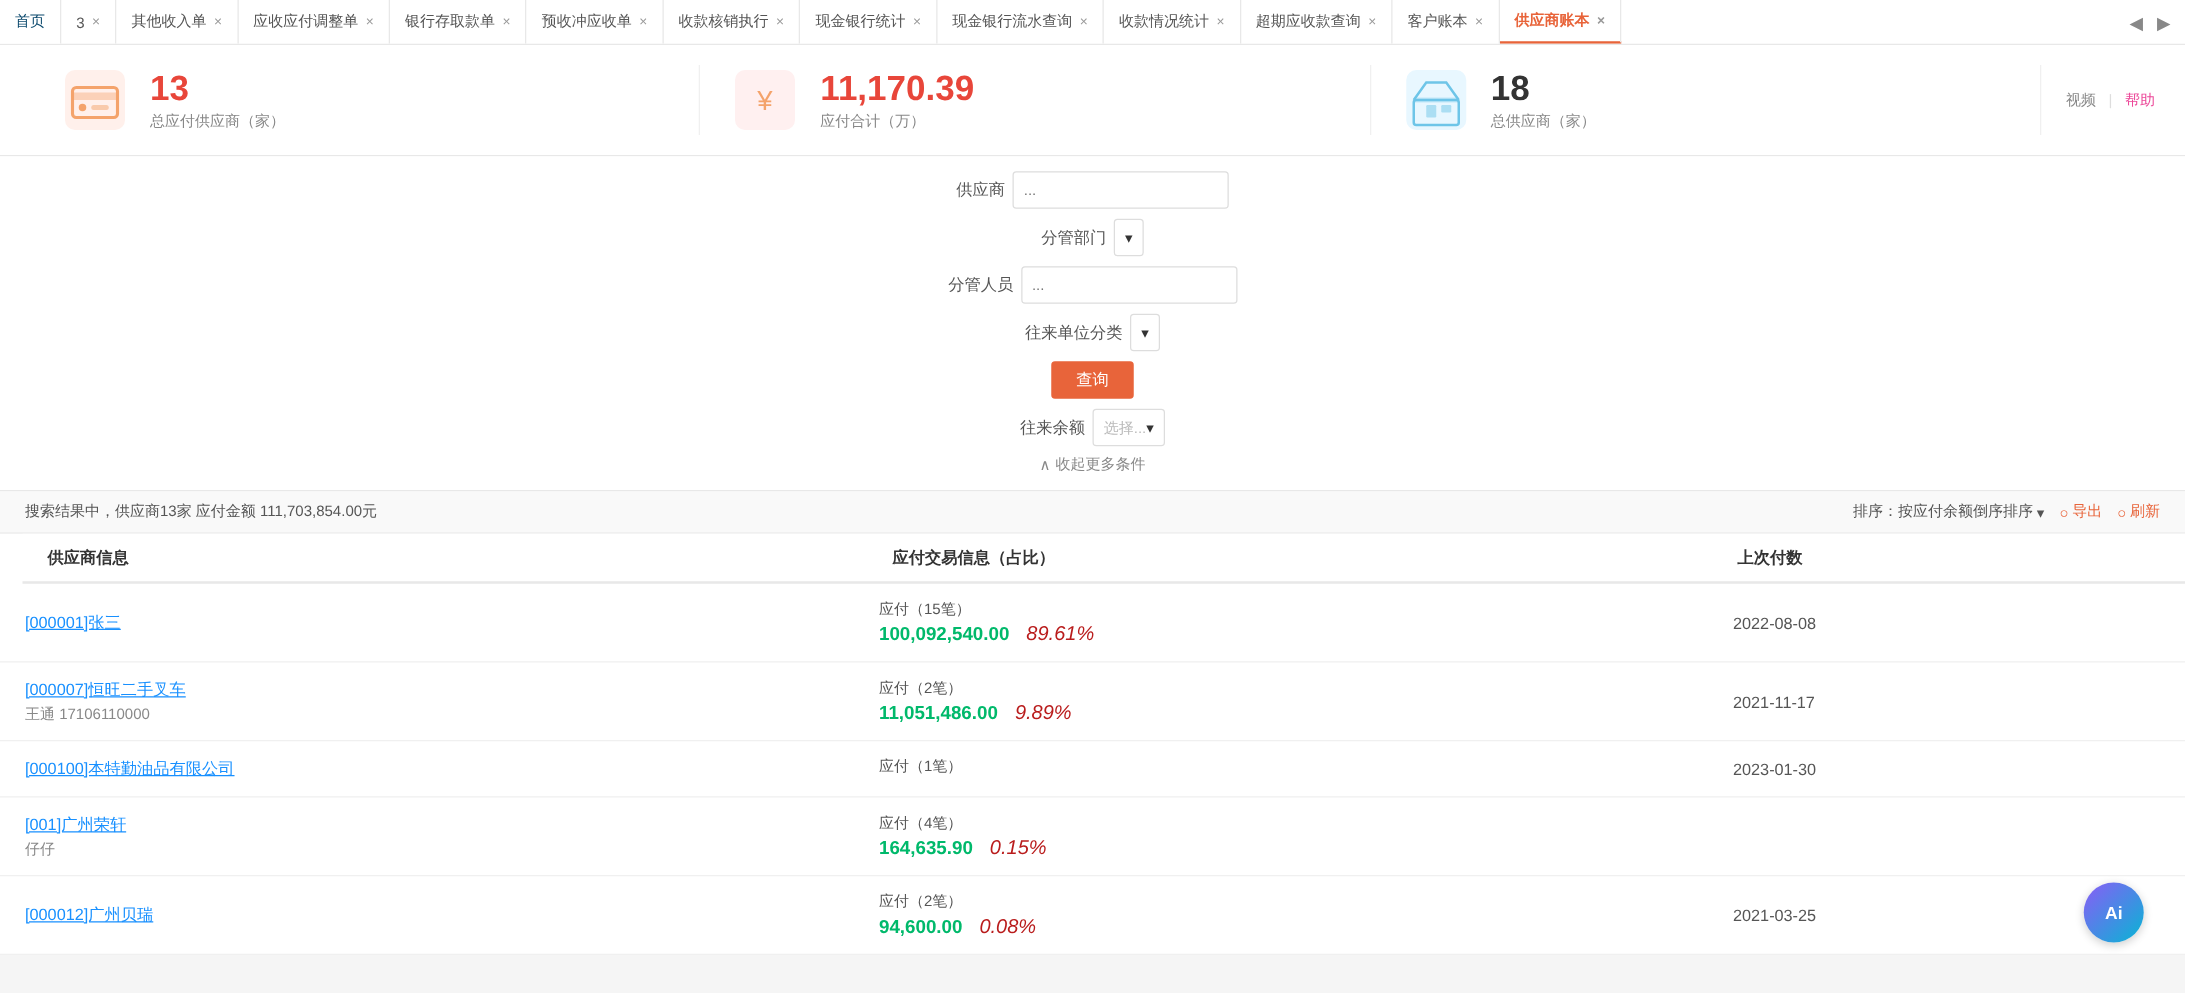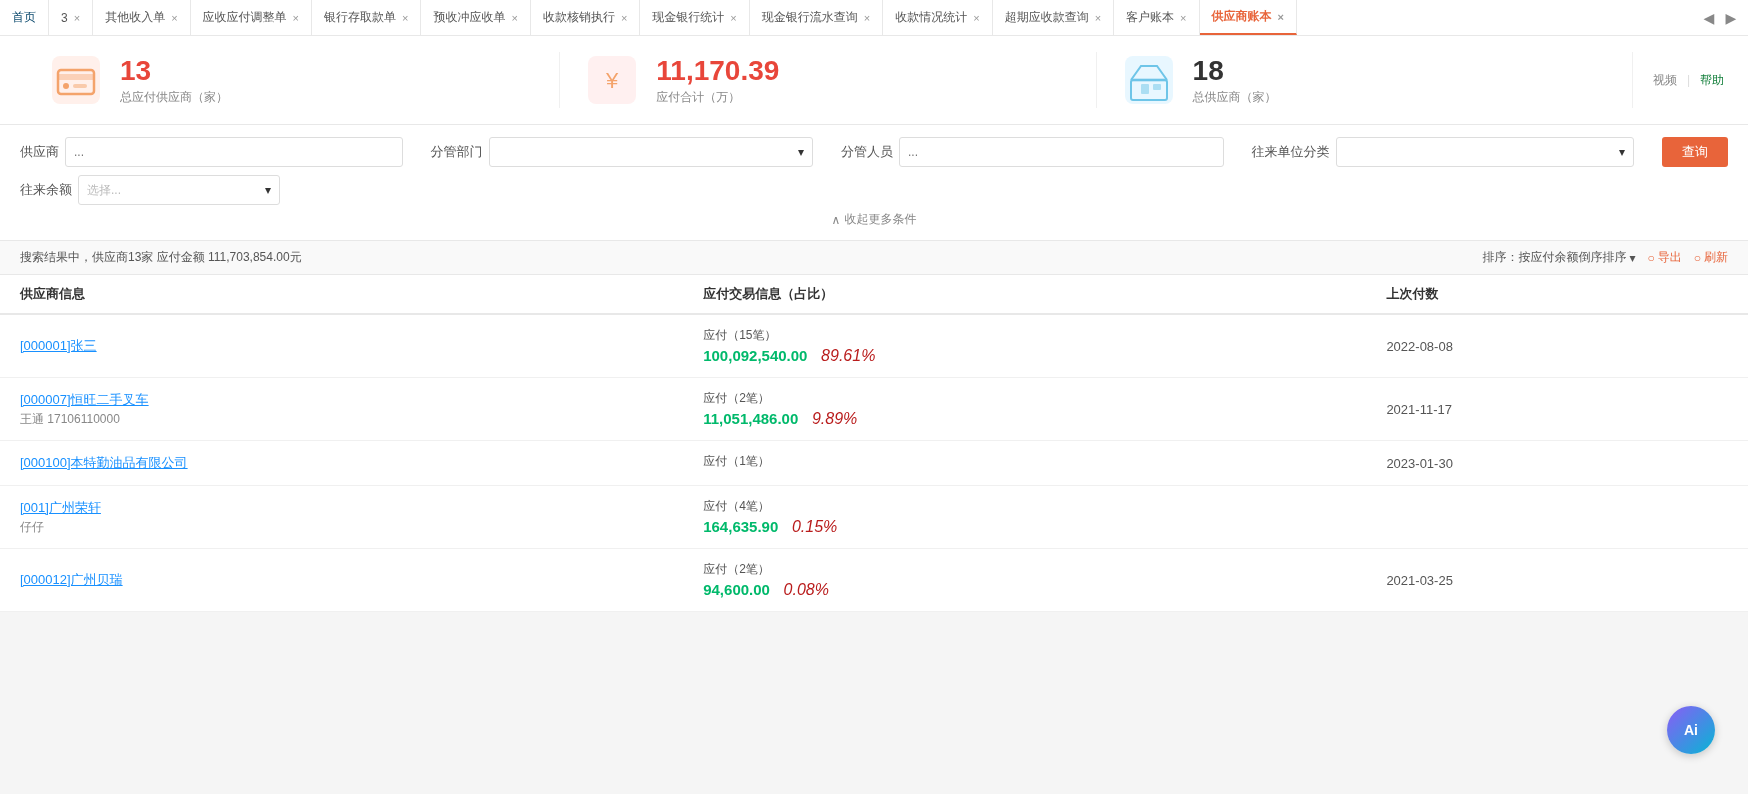--- a/index.html
+++ b/index.html
@@ -105,22 +105,23 @@
 
     
     .filter-area {
       background: #fff;
       padding: 12px 20px;
       border-bottom: 1px solid #e8e8e8;
     }
     .filter-row {
       display: flex;
       align-items: center;
-      gap: 28px;
+      gap: 8px;
       margin-bottom: 8px;
+      flex-direction: column;
     }
     .filter-item {
       display: flex;
       align-items: center;
       gap: 6px;
       flex: 1;
     }
     .filter-label {
       font-size: 13px;
       color: #555;
@@ -213,20 +214,21 @@
     }
     .table-header {
       display: grid;
       grid-template-columns: 2fr 2fr 1fr;
       padding: 10px 20px;
       border-bottom: 2px solid #e8e8e8;
       font-size: 13px;
       color: #333;
       font-weight: bold;
       background: #fff;
+      margin-left: 18px;
     }
     .table-row {
       display: grid;
       grid-template-columns: 2fr 2fr 1fr;
       padding: 12px 20px;
       border-bottom: 1px solid #f0f0f0;
       align-items: center;
     }
     .table-row.highlighted { background: #fff5f0; }
     .supplier-name {
@@ -370,21 +372,21 @@
     </div>
     <div class="summary-text">
       <div class="value" style="color:#333;">18</div>
       <div class="label">总供应商（家）</div>
     </div>
   </div>
 
   <div class="top-right-links">
     <span style="color:#888; font-size:12px;">视频</span>
     <span class="divider">|</span>
-    <span style="color:#15803d; font-size:12px;">帮助</span>
+    <span style="color:#ec4899; font-size:12px;">帮助</span>
   </div>
 </div>
 
 <div class="filter-area">
   <div class="filter-row">
 
     <div class="filter-item">
       <span class="filter-label">供应商</span>
       <input class="filter-input" type="text" placeholder="..." style="">
     </div>

